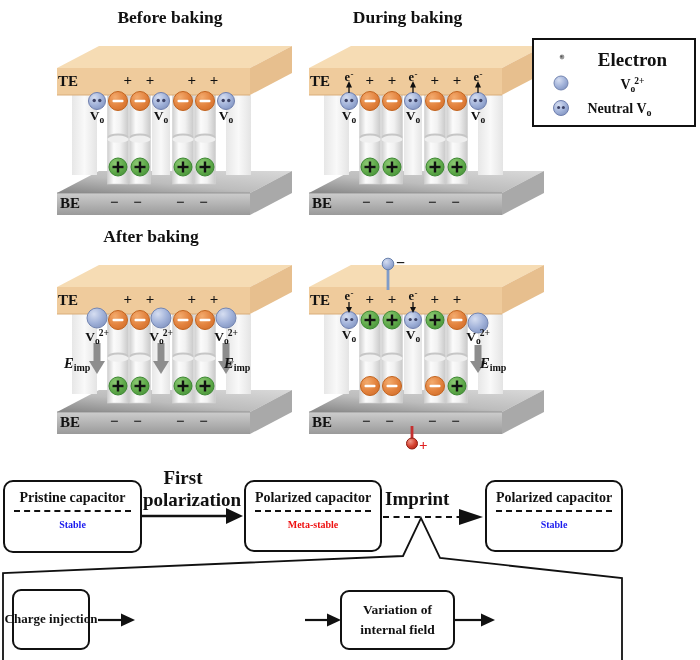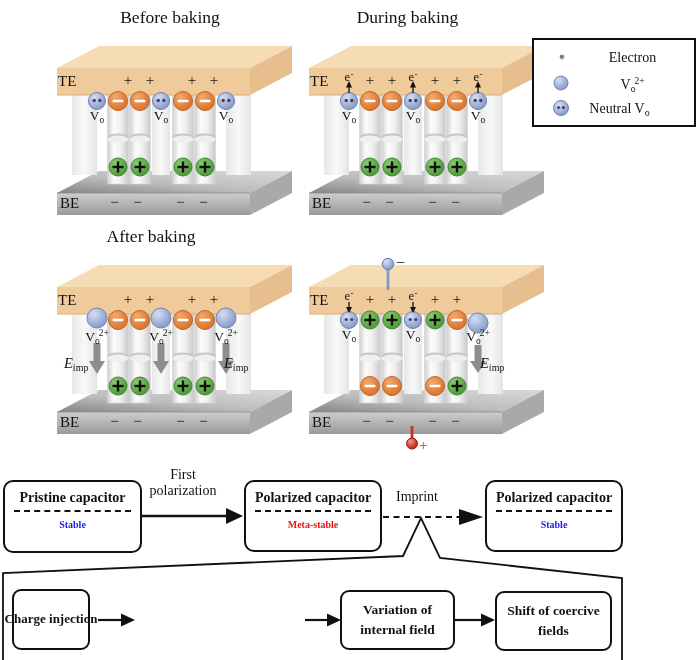--- a/index.html
+++ b/index.html
@@ -1,23 +1,23 @@
 <!DOCTYPE html>
 <html><head>
 <meta charset="utf-8">
 <style>
   html,body{margin:0;padding:0;background:#fff;}
   #canvas{position:relative;width:700px;height:660px;background:#fff;overflow:hidden;
           font-family:"Liberation Serif","DejaVu Serif",serif;color:#111;}
   .abs{position:absolute;}
-  .lbl{position:absolute;font-weight:normal;color:#111;line-height:1.1;white-space:nowrap;}
+  .lbl{position:absolute;font-weight:bold;color:#111;line-height:1.1;white-space:nowrap;}
   .ctr{text-align:center;}
   .f17{font-size:17.5px;}
   .f15{font-size:15px;}
-  .f14{font-size:14px;}
+  .f14{font-size:19px;}
   .pair{word-spacing:10px;font-size:15px;}
   .mpair{word-spacing:11px;font-size:15px;}
   .esym{font-size:12.5px;}
   .esym sup{font-size:9px;vertical-align:4px;margin-left:0.5px;}
   .vo{font-size:13.5px;}
   .vo sub{font-size:9.5px;vertical-align:-3px;}
   .vo sup{font-size:9.5px;vertical-align:5px;margin-left:-1px;}
   .eimp{font-size:14.5px;}
   .eimp .ei{font-style:italic;}
   .eimp sub{font-size:10px;vertical-align:-3px;}
@@ -591,18 +591,14 @@
   <span class="st blue">Stable</span>
 </div>
 
 <div class="stepbox" style="left:12px;top:589px;width:78px;height:61px">
   <div style="font-size:13px">Charge injection</div>
 </div>
 <div class="stepbox" style="left:340px;top:590px;width:115px;height:60px">
   <div>Variation of</div>
   <div>internal field</div>
 </div>
-<div class="stepbox" style="left:495px;top:591px;width:117px;height:60px">
-  <div>Shift of coercive</div>
-  <div>fields</div>
+
 </div>
 
-</div>
-
 </body></html>

